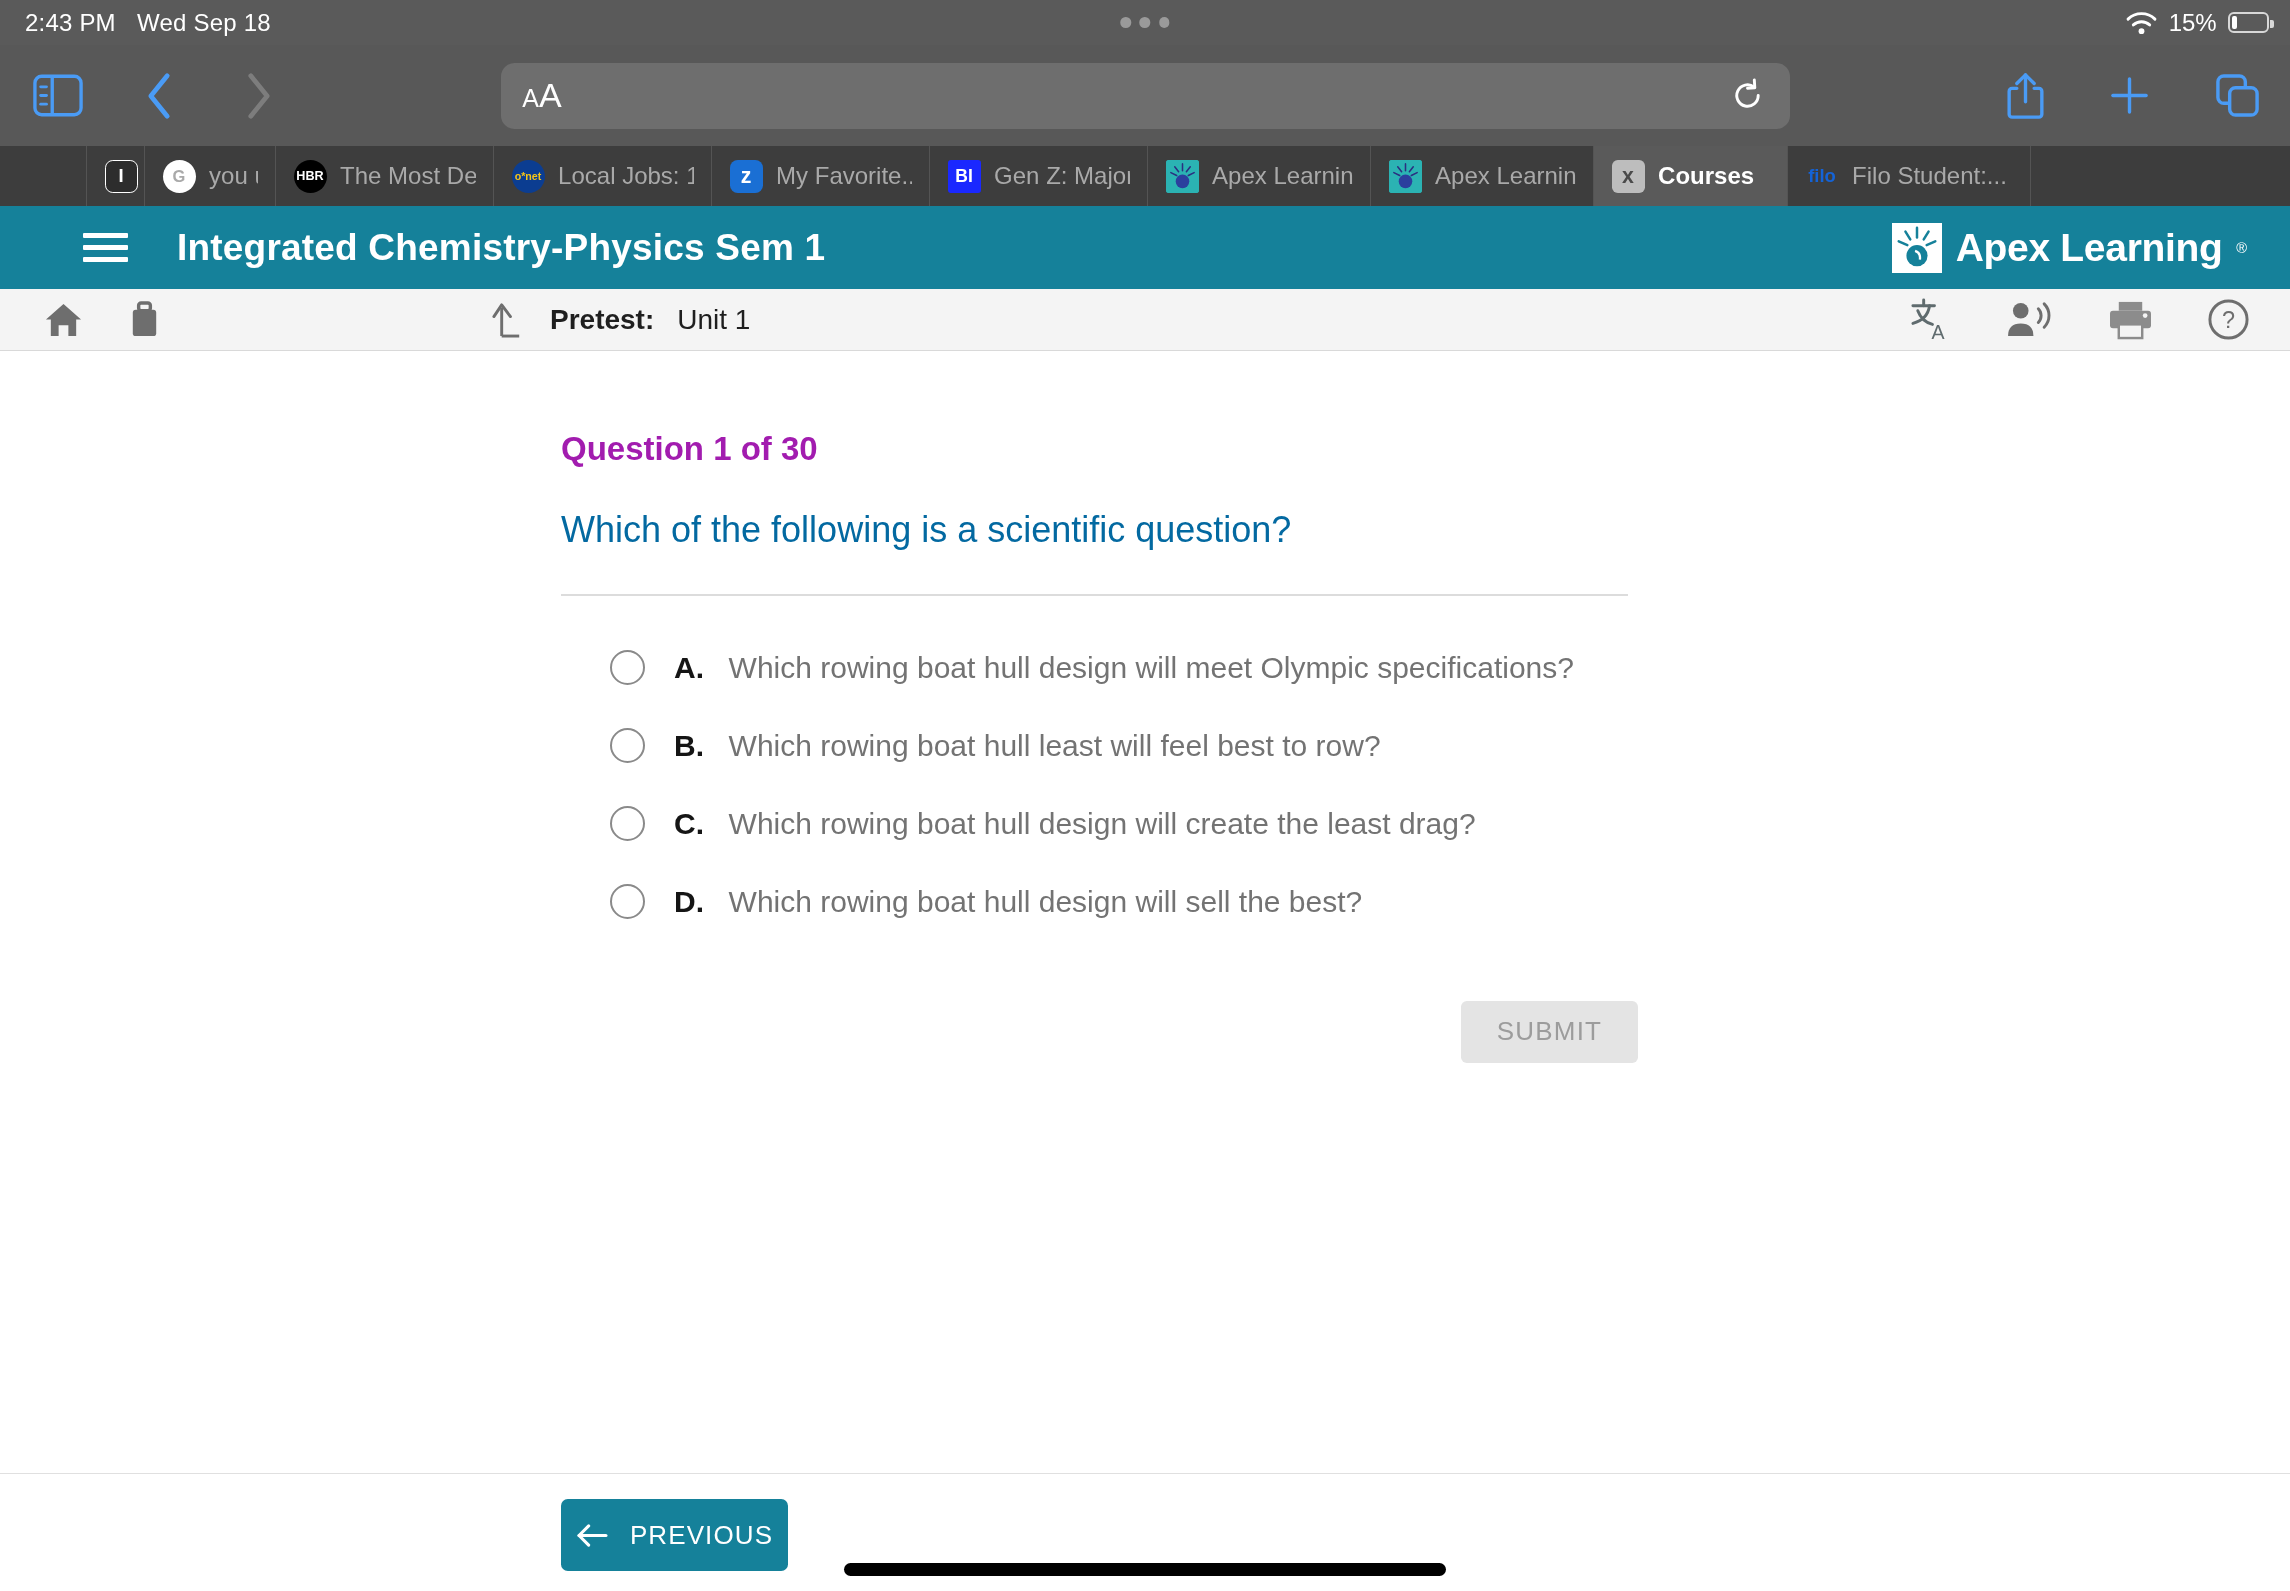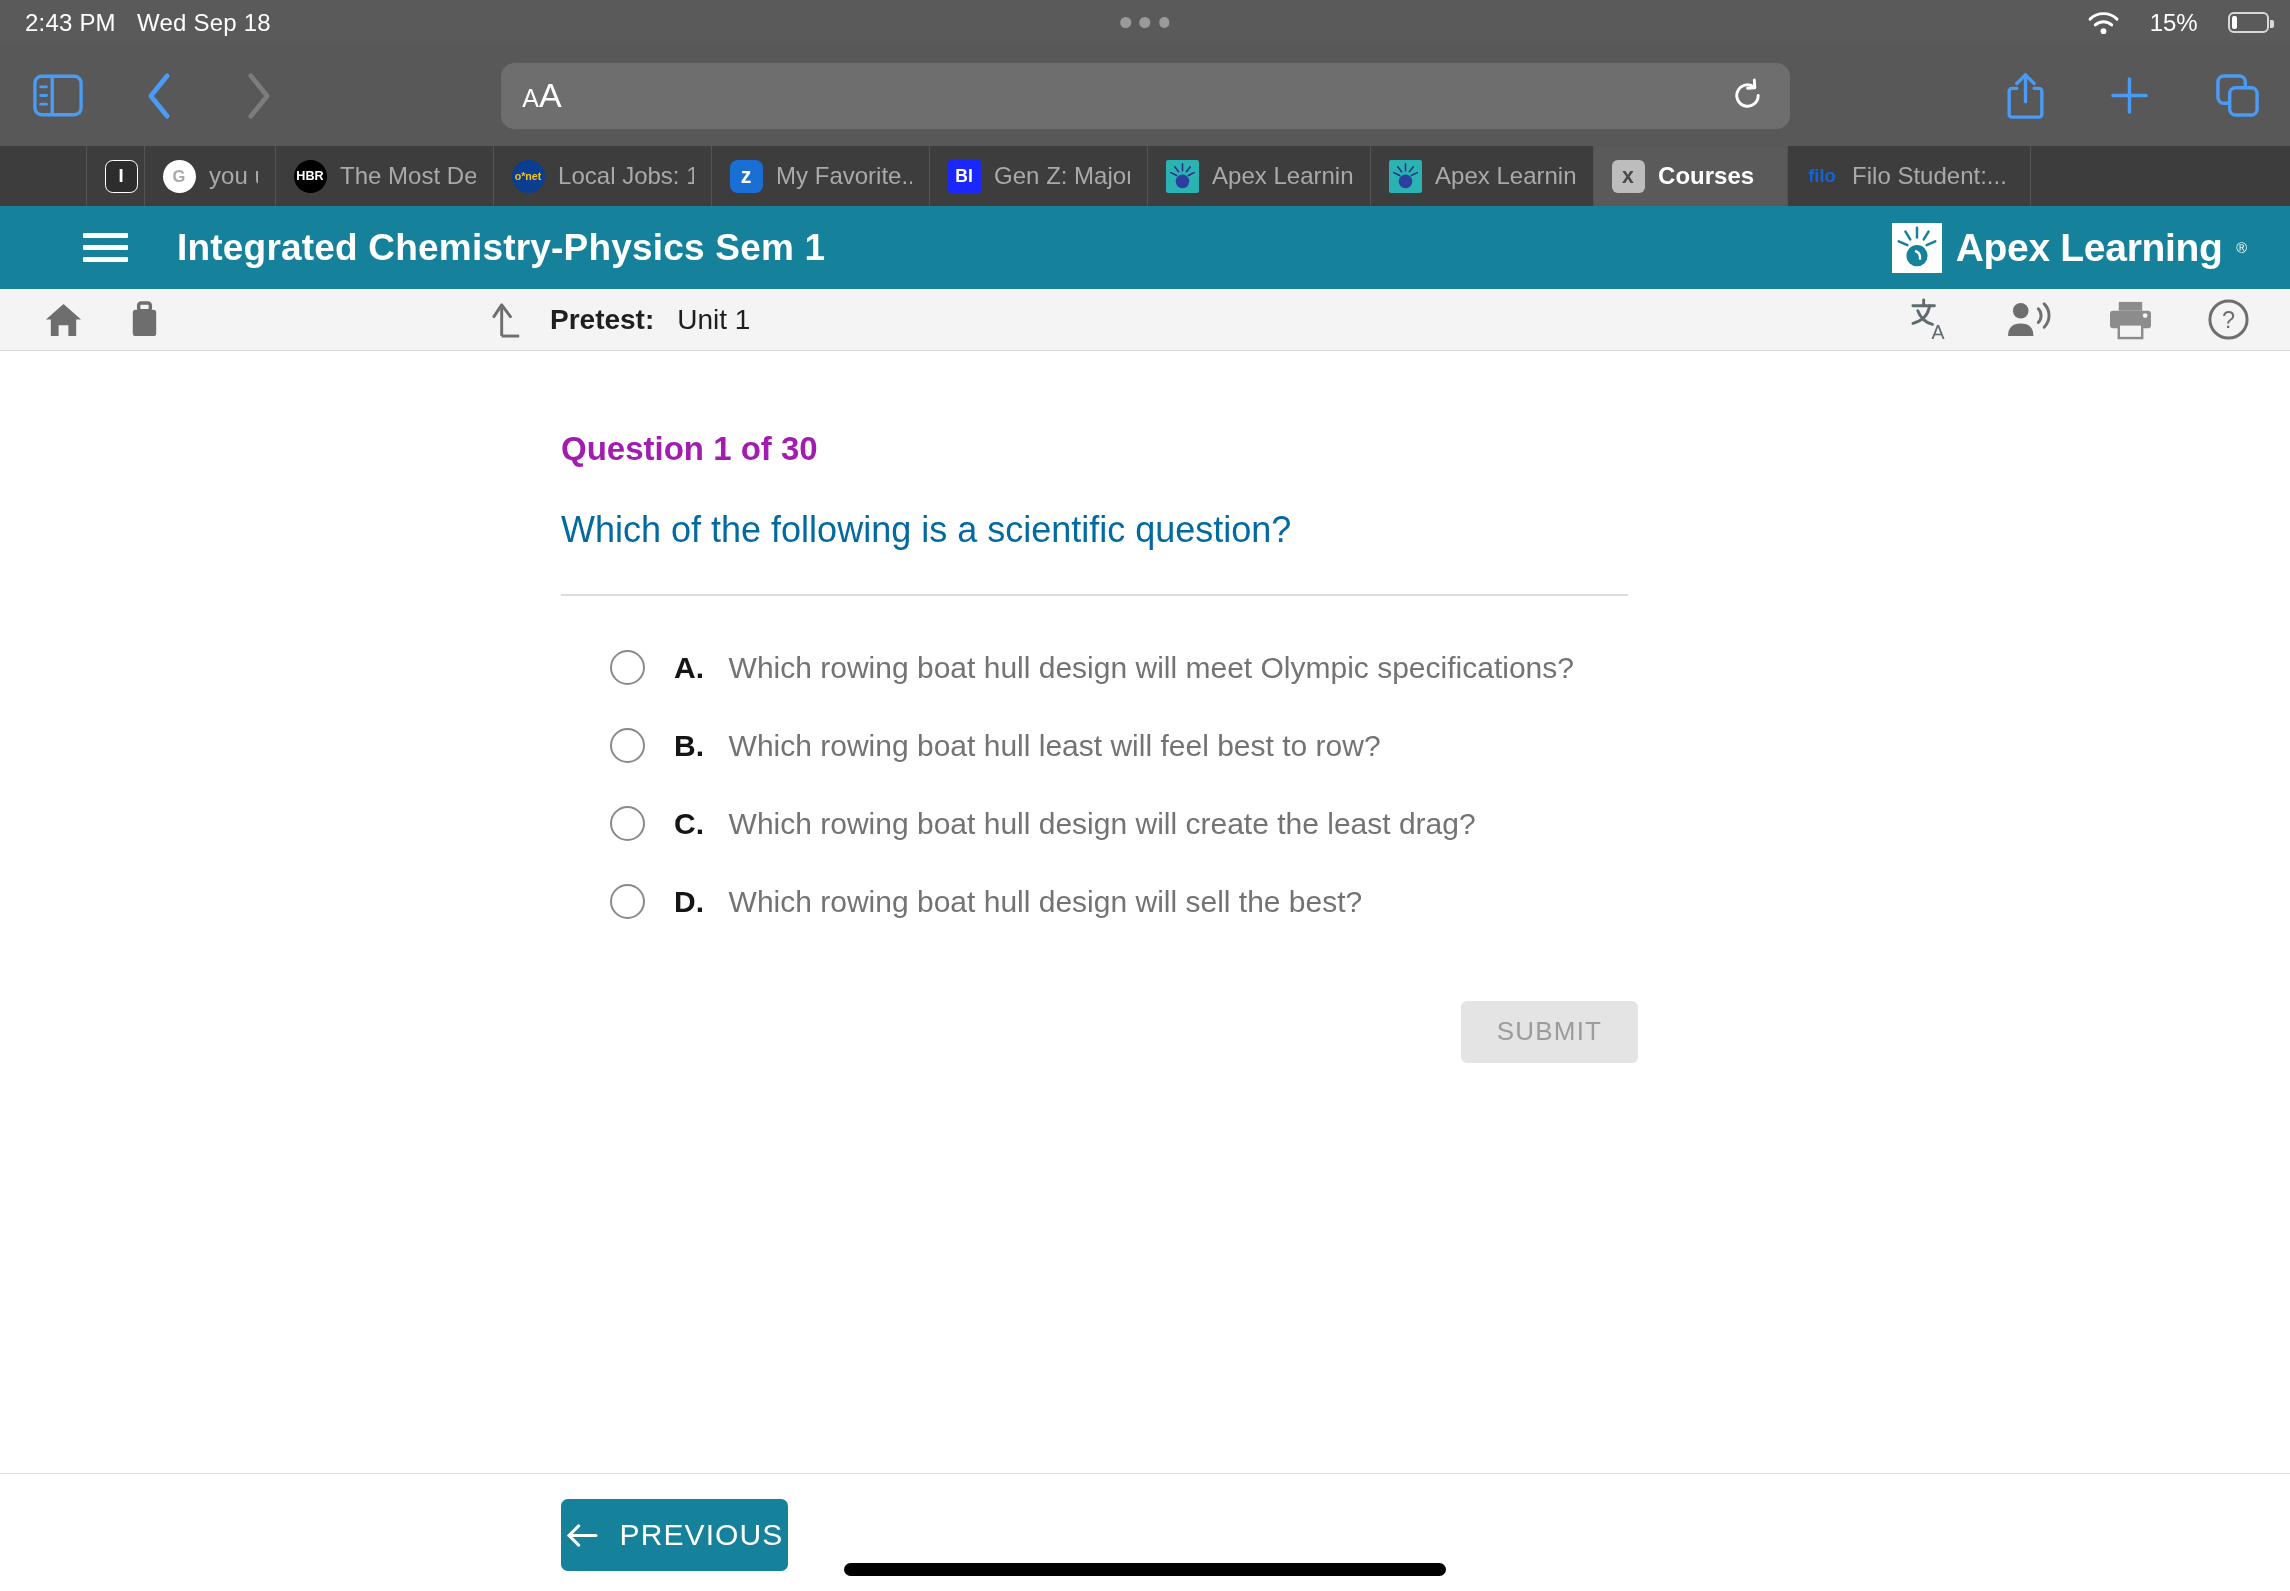--- a/index.html
+++ b/index.html
@@ -15,21 +15,21 @@
   .statusbar {
     position: absolute; top: 0; left: 0; width: 2290px; height: 45px;
     background: #5a5a5a; color: #ffffff;
     display: flex; align-items: center;
   }
   .sb-left { display: flex; align-items: baseline; gap: 21.3px; margin-left: 25px;
              font-size: 24px; font-weight: 500; letter-spacing: 0.2px; }
   .sb-center { position: absolute; left: 50%; transform: translateX(-50%);
                display: flex; gap: 8.7px; align-items: center; }
   .sb-dot { width: 10.7px; height: 10.7px; border-radius: 50%; background: #9a9a9a; }
-  .sb-right { position: absolute; right: 21.3px; display: flex; align-items: center; gap: 30px; }
+  .sb-right { position: absolute; right: 21.3px; display: flex; align-items: center; gap: 11px; }
   .sb-pct { font-size: 24px; font-weight: 400; }
   .batt { position: relative; width: 41px; height: 20.4px; border: 2.4px solid #d8d8d8;
           border-radius: 5.8px; }
   .batt::after { content: ""; position: absolute; right: -6.8px; top: 5.8px; width: 3.9px; height: 7.8px;
                  background: #d8d8d8; border-radius: 0 1.9px 1.9px 0; }
   .batt-fill { position: absolute; left: 1.9px; top: 1.9px; bottom: 1.9px; width: 5.8px;
                background: #ffffff; border-radius: 1.9px; }
 
   
   .safari-bar {
@@ -135,21 +135,21 @@
   .submit-btn { background: #e4e4e4; color: #9c9c9c; border: none; border-radius: 5.8px;
                 width: 177px; height: 62px; font-size: 26px; letter-spacing: 1.2px;
                 font-family: "Liberation Sans", sans-serif; }
 
   
   .footer { position: absolute; left: 0; top: 1473px; width: 2290px; height: 118px;
             background: #ffffff; border-top: 1px solid #e0e0e0; }
   .prev-btn { position: absolute; left: 561px; top: 25px; width: 227px; height: 72px;
               background: #15819a; border: none; border-radius: 6.8px; color: #ffffff;
               display: flex; align-items: center; justify-content: center; gap: 21px;
-              font-size: 30px; letter-spacing: 1.1px;
+              font-size: 26px; letter-spacing: 1.1px;
               font-family: "Liberation Sans", sans-serif; font-weight: 400; }
   .home-indicator { position: absolute; left: 50%; transform: translateX(-50%);
                     bottom: 15.5px; width: 602px; height: 12.6px; background: #000000;
                     border-radius: 6.8px; }
 </style>
 </head>
 <body>
 
 <div id="root">
 

